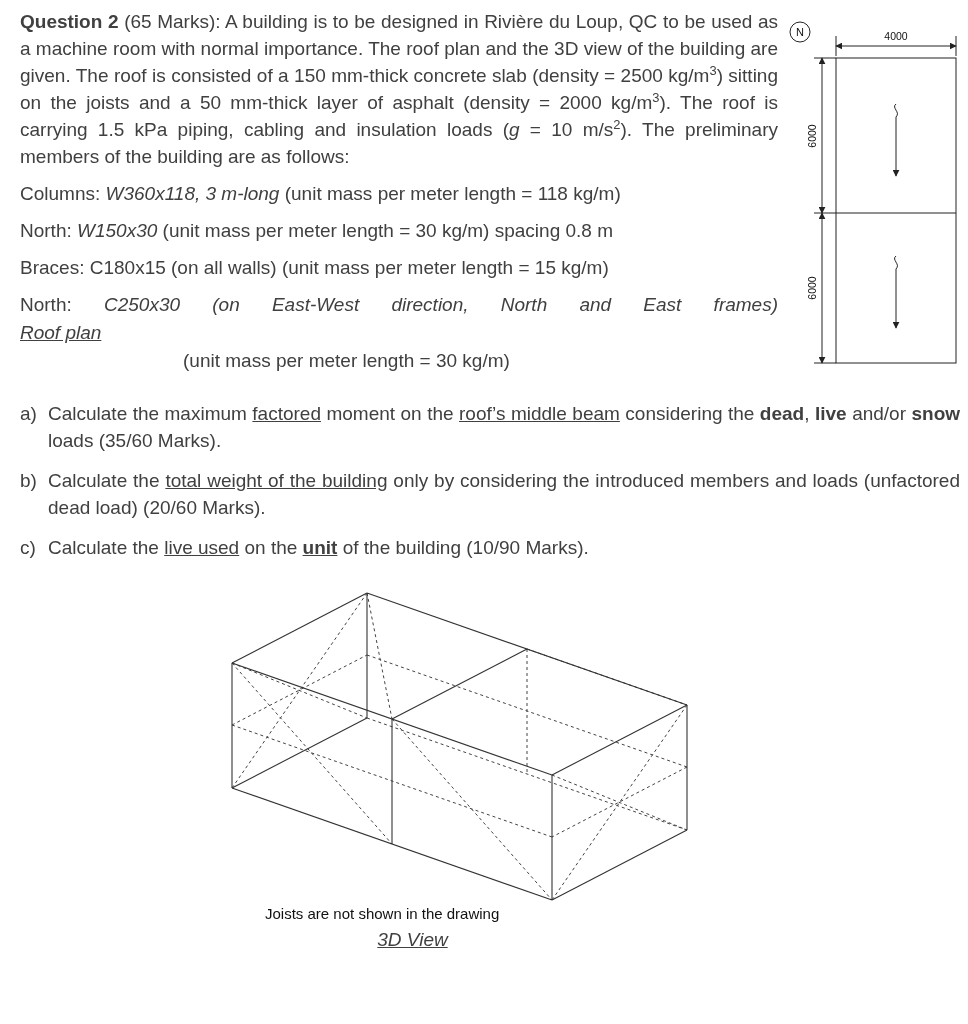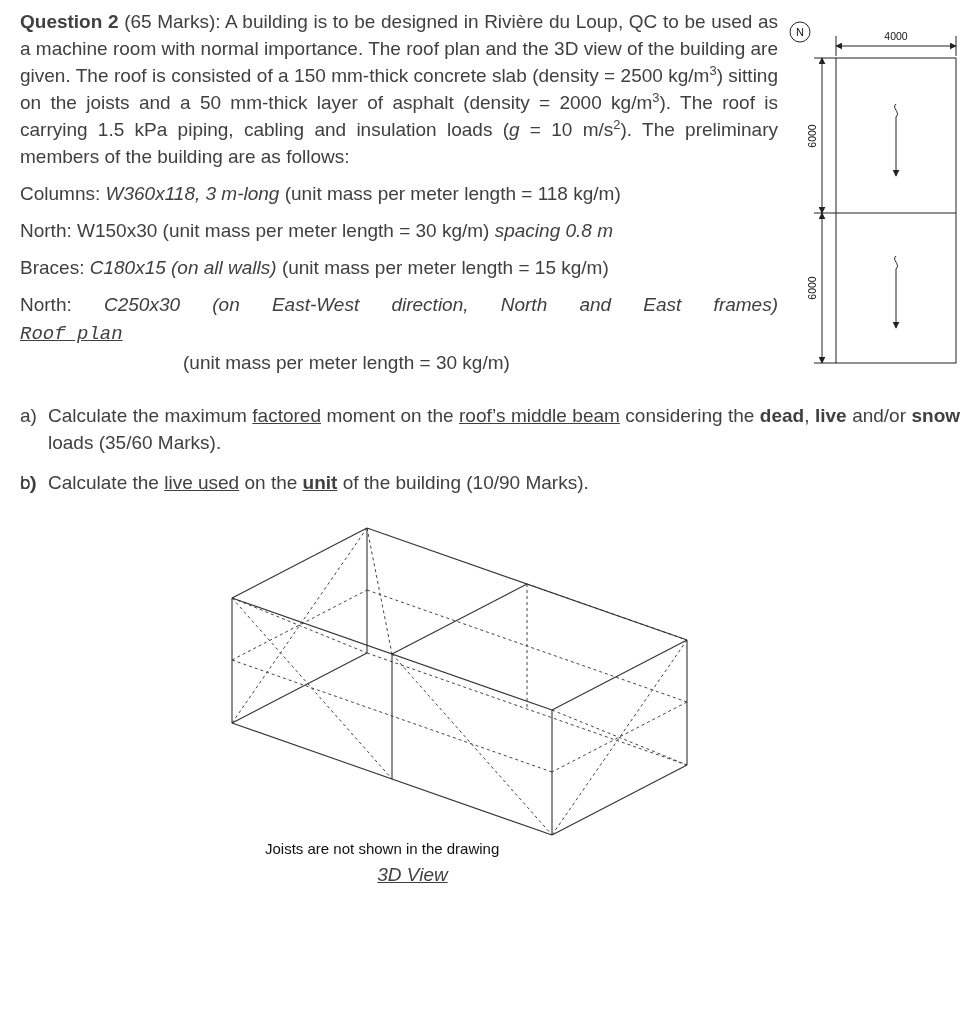--- a/index.html
+++ b/index.html
@@ -27,32 +27,33 @@
   .dim{stroke:#222;stroke-width:1;fill:none;}
 </style>
 </head>
 <body>
 
 <div class="page">
 
   <div class="txt para1"><span style="font-weight: 700;">Question 2</span><span> (65 Marks): A building is to be designed in Rivière du Loup, QC to be used as a machine room with normal importance. The roof plan and the 3D view of the building are given. The roof is consisted of a 150 mm-thick concrete slab (density = 2500 kg/m</span><sup>3</sup><span>) sitting on the joists and a 50 mm-thick layer of asphalt (density = 2000 kg/m</span><sup>3</sup><span>). The roof is carrying 1.5 kPa piping, cabling and insulation loads (</span><span style="font-style: italic;">g</span><span> = 10 m/s</span><sup>2</sup><span>). The preliminary members of the building are as follows:</span></div>
 
   <div class="txt member"><span>Columns: </span><span style="font-style: italic;">W360x118, 3 m-long</span><span> (unit mass per meter length = 118 kg/m)</span></div>
-  <div class="txt member"><span>North: </span><span style="">W150x30</span><span> (unit mass per meter length = 30 kg/m) </span><span style="font-style: italic;">spacing 0.8 m</span></div>
-  <div class="txt member"><span>Braces: </span><span style="font-style: italic;">C180x15 (on all walls)</span><span> (unit mass per meter length = 15 kg/m)</span></div>
+  <div class="txt member"><span>North: </span><span style="font-style: italic;">W150x30</span><span> (unit mass per meter length = 30 kg/m) </span><span style="">spacing 0.8 m</span></div>
+  <div class="txt member"><span>Braces: </span><span style="">C180x15 (on all walls)</span><span> (unit mass per meter length = 15 kg/m)</span></div>
   <div class="txt member justify-last"><span>North: </span><span style="font-style: italic;">C250x30 (on East-West direction, North and East frames)</span></div>
-  <div class="txt member tight"><span style="font-style: italic; text-decoration: underline; font-family: Liberation Mono, monospace;">Roof plan</span></div>
+  <div class="txt member tight"><span style="font-style: italic; text-decoration: underline;">Roof plan</span></div>
   <div class="txt cont"><span>(unit mass per meter length = 30 kg/m)</span></div>
 
   <div class="txt part">
     <span class="marker">a)</span>
     <span><span>Calculate the maximum </span><span style="text-decoration: underline;">factored</span><span> moment on the </span><span style="text-decoration: underline;">roof’s middle beam</span><span> considering the </span><span style="font-weight: 700;">dead</span><span>, </span><span style="font-weight: 700;">live</span><span> and/or </span><span style="font-weight: 700;">snow</span><span> loads (35/60 Marks).</span></span>
   </div>
   <div class="txt part">
     <span class="marker">b)</span>
+    <span><span>Calculate the </span><span style="text-decoration: underline;">total weight of the building</span><span> only by considering the introduced members and loads (unfactored dead load) (20/60 Marks).</span></span>
   </div>
   <div class="txt part">
     <span class="marker">c)</span>
     <span><span>Calculate the </span><span style="text-decoration: underline;">live used</span><span> on the </span><span style="font-weight: 700; text-decoration: underline;">unit</span><span> of the building (10/90 Marks).</span></span>
   </div>
 
   <div class="roofplan">
     <svg width="196" height="372" viewBox="0 0 196 372">
       <defs>
         <marker id="arr" viewBox="0 0 10 10" refX="9" refY="5" markerWidth="7" markerHeight="7" orient="auto-start-reverse">

